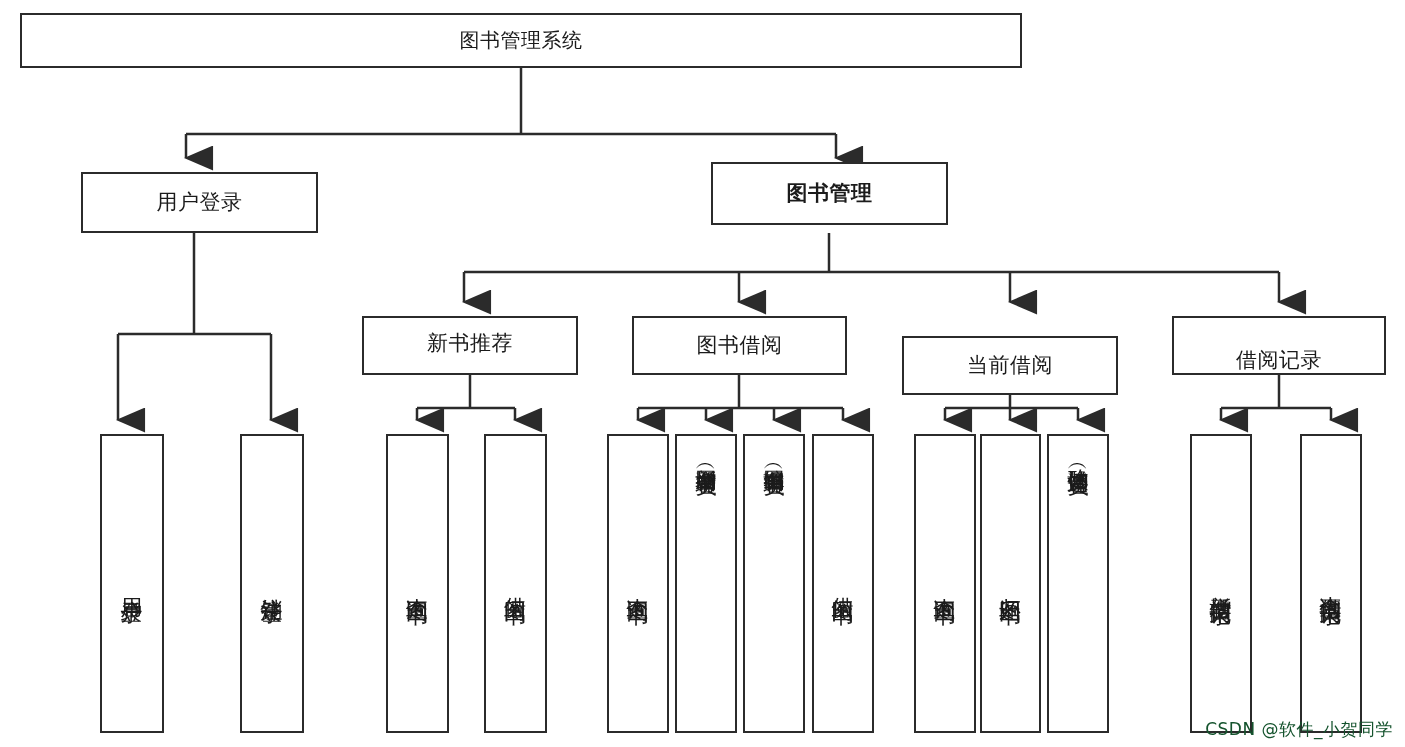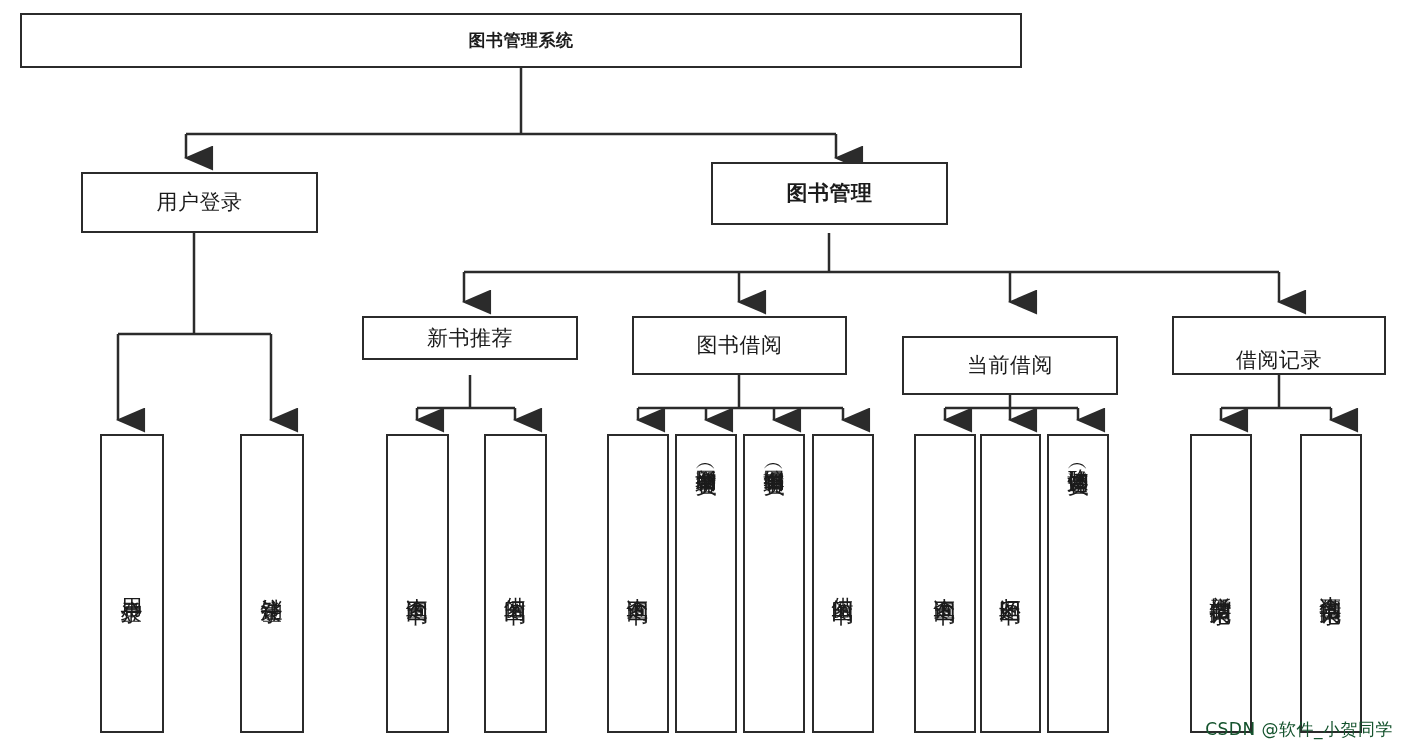--- a/index.html
+++ b/index.html
@@ -38,22 +38,21 @@
   .node .label {
     display: block;
     text-align: center;
     line-height: 1.18;
     letter-spacing: 0.5px;
   }
   .node.horiz .label {
     font-size: 21px;
   }
   .node.title .label {
-    font-size: 17px;
-    font-weight: bold;
+    font-size: 20px;
   }
   .node.vert {
     align-items: flex-start;
     justify-content: center;
     padding-top: 16px;
   }
   .node.vert .label {
     writing-mode: vertical-rl;
     text-orientation: upright;
     font-size: 22px;
@@ -143,21 +142,21 @@
   </div>
 
   <div class="node horiz" style="left:81px; top:172px; width:237px; height:61px;">
     <span class="label">用户登录</span>
   </div>
 
   <div class="node horiz" style="left:711px; top:162px; width:237px; height:63px;font-weight:bold;">
     <span class="label">图书管理</span>
   </div>
 
-  <div class="node horiz" style="left:362px; top:316px; width:216px; height:44px;">
+  <div class="node horiz" style="left:362px; top:316px; width:216px; height:59px;font-family:Liberation Mono, monospace;">
     <span class="label">新书推荐</span>
   </div>
 
   <div class="node horiz" style="left:632px; top:316px; width:215px; height:59px;justify-content:center;">
     <span class="label">图书借阅</span>
   </div>
 
   <div class="node horiz" style="left:902px; top:316px; width:216px; height:59px;margin-top:20px;">
     <span class="label">当前借阅</span>
   </div>

